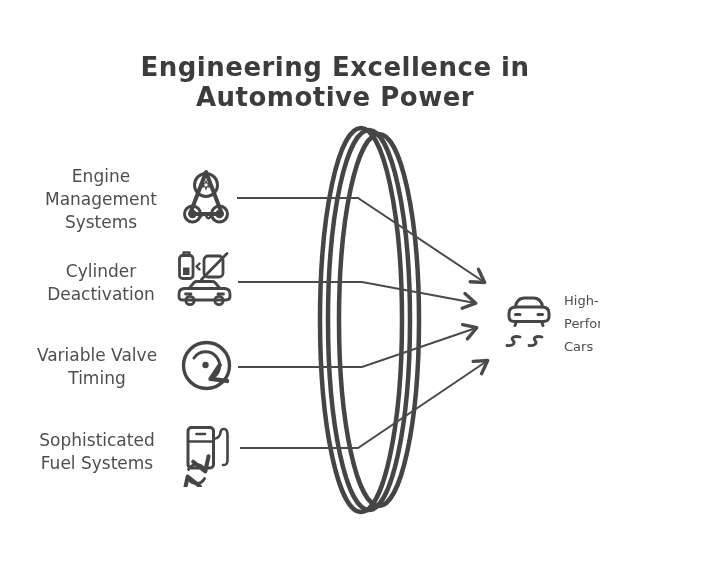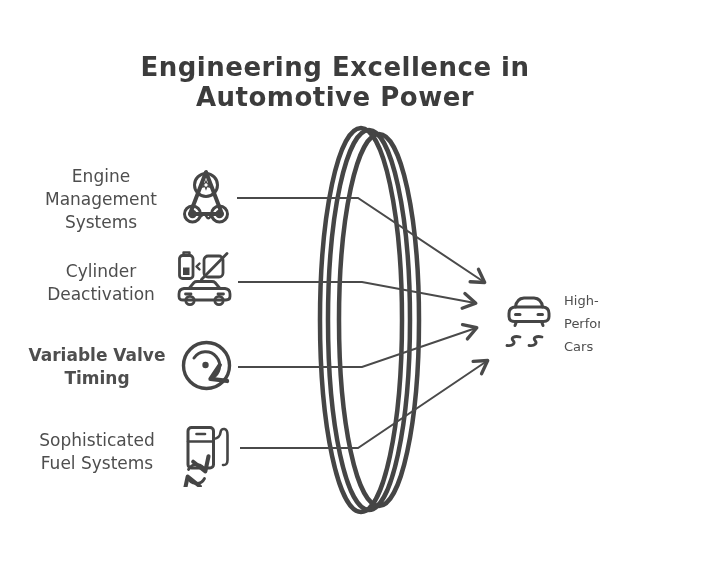--- a/index.html
+++ b/index.html
@@ -53,21 +53,21 @@
       <path class="connector" d="M238 367 L362 367 L476 328" marker-end="url(#arw)"></path>
       <path class="connector" d="M240 448 L358 448 L487 361" marker-end="url(#arw)"></path>
     </g>
   </svg>
 
   <div class="item-label" style="left:26px; top:260px;">Cylinder
 Deactivation</div>
   <div class="item-label" style="left:26px; top:165px;">Engine
 Management
 Systems</div>
-  <div class="item-label" style="left:22px; top:344px;font-weight:bold;">Variable Valve
+  <div class="item-label" style="left:22px; top:344px;">Variable Valve
 Timing</div>
   <div class="item-label" style="left:22px; top:429px;text-align:center;">Sophisticated
 Fuel Systems</div>
 
   <svg class="icon" style="left:180px; top:164px;" width="52" height="64" viewBox="0 0 52 64">
     <path class="ic" d="M26 8 L10 50 L42 50 Z" stroke-width="4"></path>
     <circle class="ic" cx="26" cy="21" r="11.5" fill="#ffffff" stroke-width="3"></circle>
     <polygon points="26,15.2 27.3,18.75 31.02,18.1 28.6,21 31.02,23.9 27.3,23.25 26,26.8 24.7,23.25 20.98,23.9 23.4,21 20.98,18.1 24.7,18.75" fill="#454545"></polygon>
     <circle cx="26" cy="21" r="1.7" fill="#ffffff"></circle>
     <circle class="ic" cx="12.5" cy="50" r="8" fill="#ffffff" stroke-width="3"></circle>

